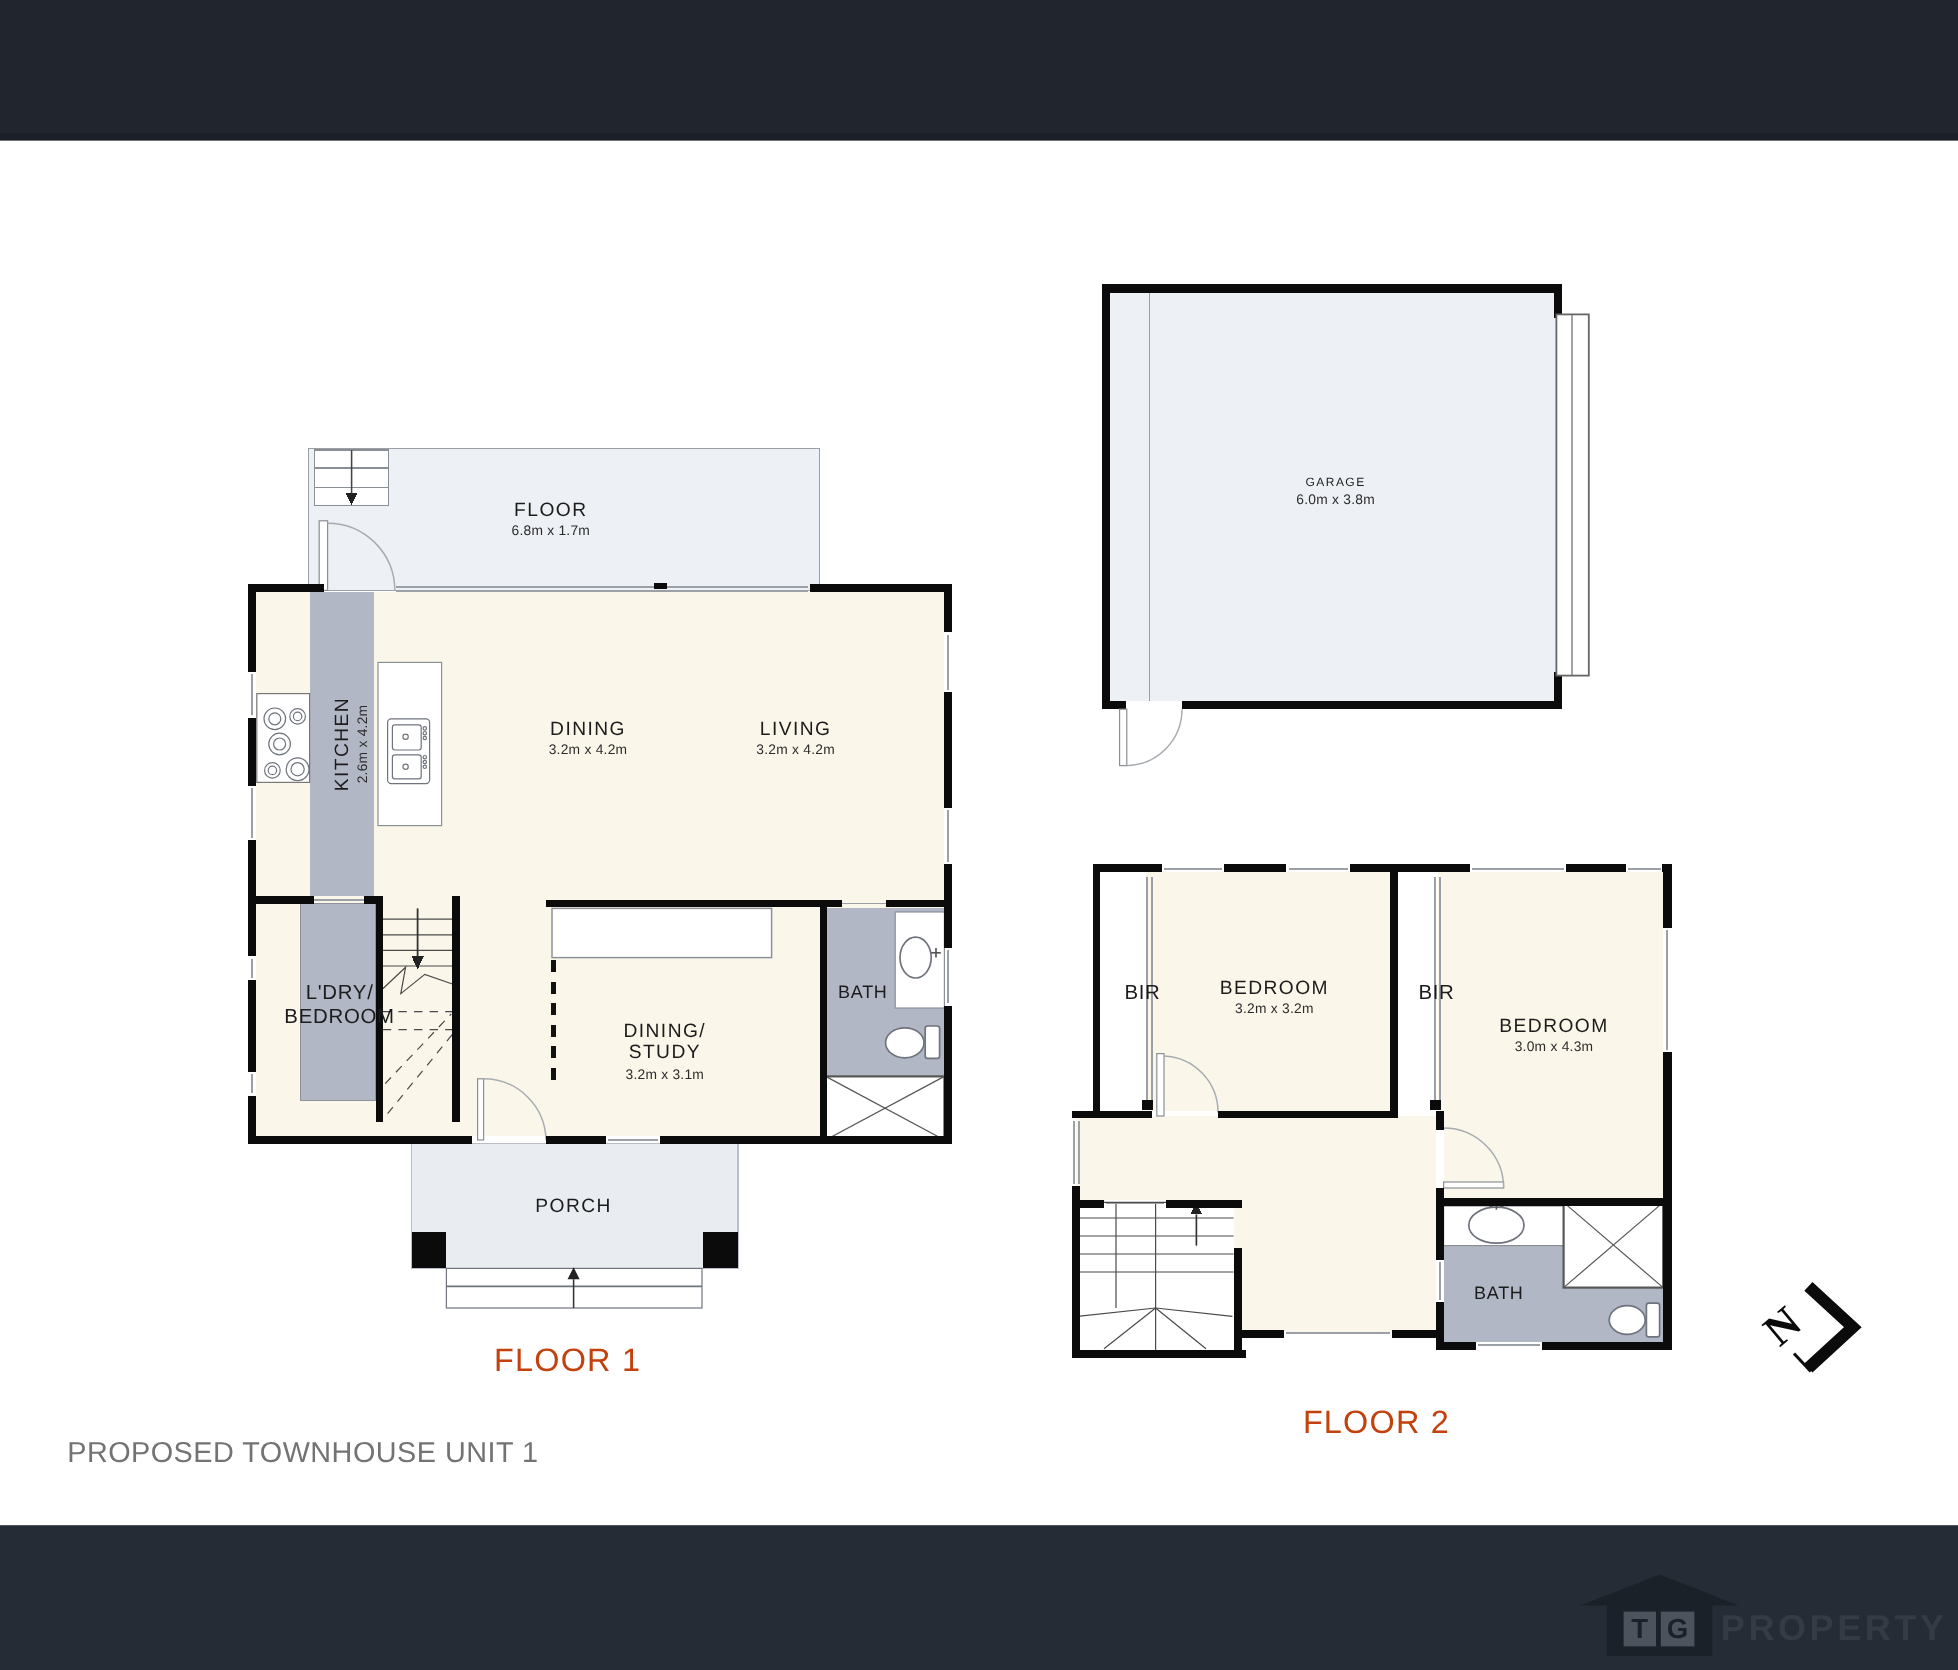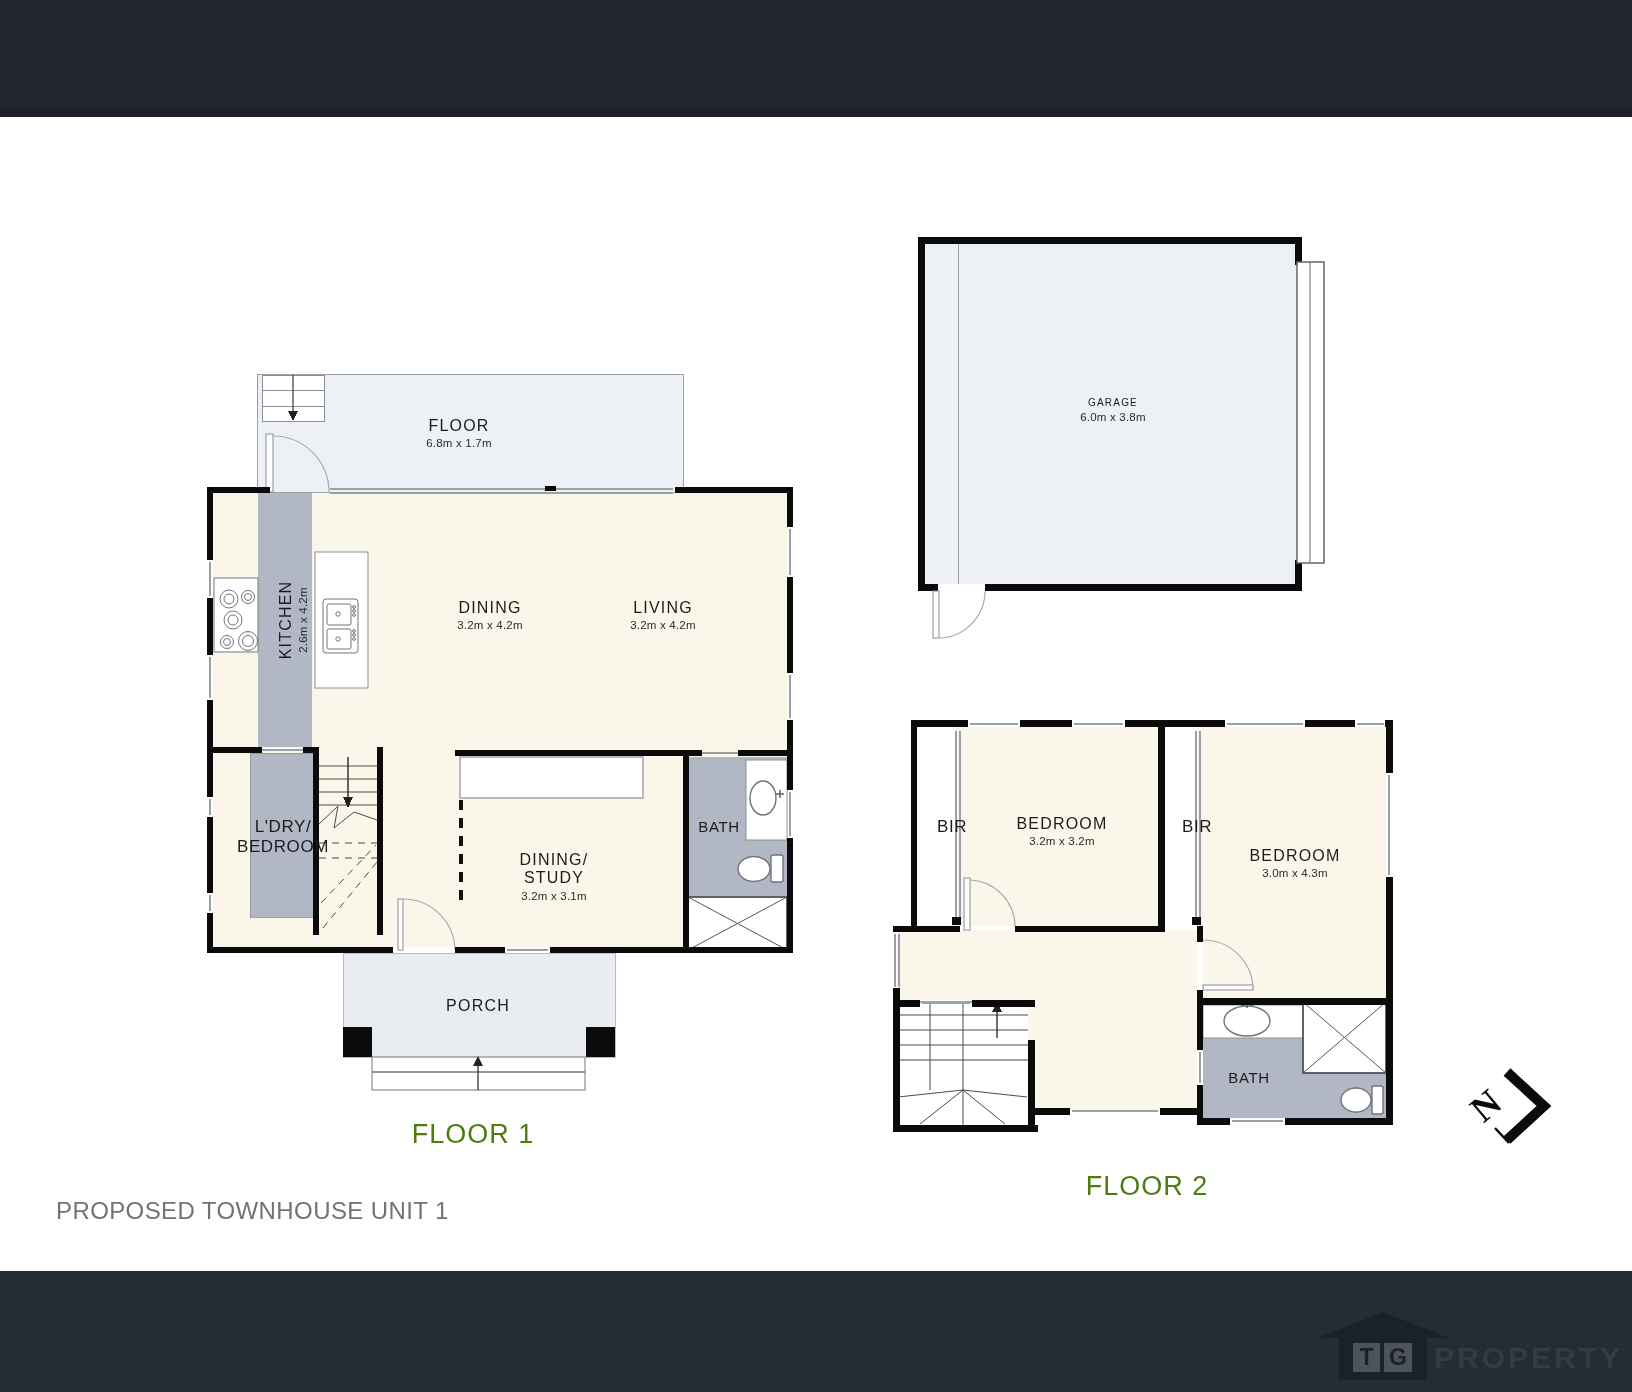--- a/index.html
+++ b/index.html
@@ -11,21 +11,21 @@
         background:var(--footer_bar,#262c35);}
   svg.plan{position:absolute;left:0;top:0;width:1632px;height:1392px;}
   .room-label{position:absolute;transform:translate(-50%,-50%);text-align:center;
         white-space:nowrap;color:#1c1c1c;line-height:1.15;}
   .room-label .rn{font-size:16px;letter-spacing:1.2px;}
   .room-label .rd{font-size:11.5px;letter-spacing:.2px;color:#2b2b2b;margin-top:2px;}
   .room-label.small .rn{font-size:17px;letter-spacing:.6px;}
   .room-label.tiny .rn{font-size:17px;letter-spacing:.5px;margin-left:32px;}
   .room-label.rot{transform:translate(-50%,-50%) rotate(-90deg);}
   .floor-caption{position:absolute;transform:translate(-50%,-50%);font-size:27px;
-        color:#4d7c0f;letter-spacing:1px;white-space:nowrap;}
+        color:#c2410c;letter-spacing:1px;white-space:nowrap;}
   #title-block{position:absolute;left:56px;top:1197px;font-size:24px;color:#737373;
         letter-spacing:.4px;white-space:nowrap;}
   #north-letter{position:absolute;left:1466px;top:1084px;width:40px;height:44px;
         font-family:"Liberation Serif", serif;font-size:37px;font-weight:700;color:#0b0b0b;
         transform:rotate(-40deg);text-align:center;line-height:44px;}
   
   #brand-logo{position:absolute;left:1317px;top:1305px;width:315px;height:80px;}
   #logo-house{position:absolute;left:0;top:0;}
   .logo-letter{position:absolute;top:38px;height:29px;line-height:29px;text-align:center;
         font-weight:bold;font-size:23px;color:#1b2129;}

